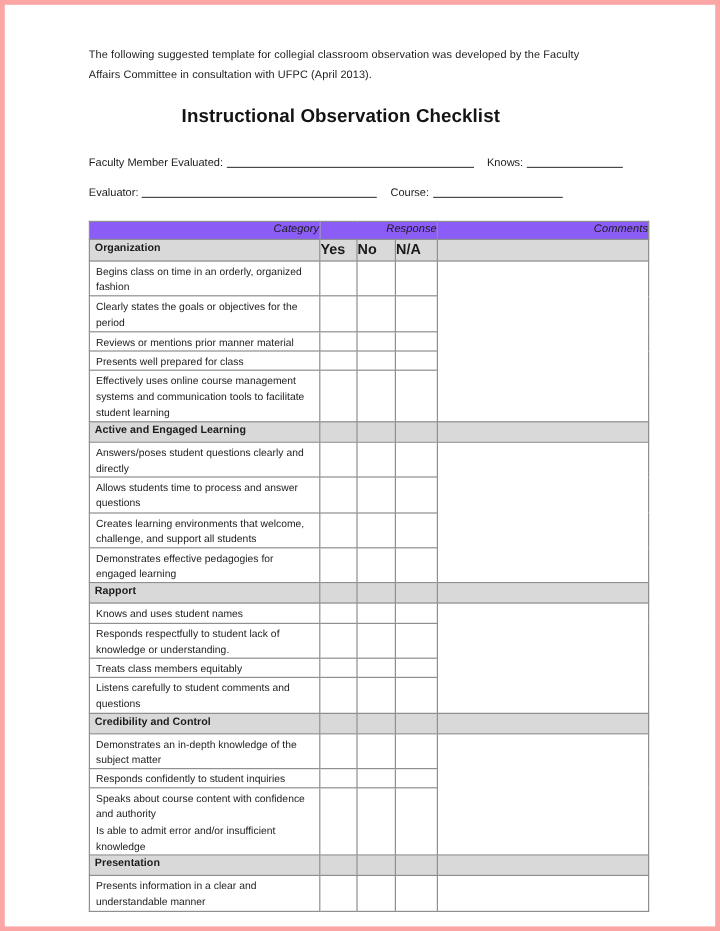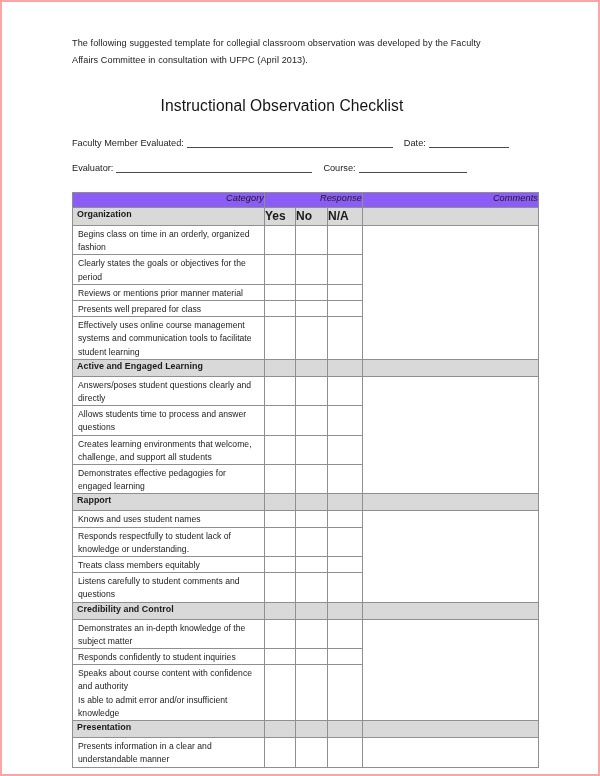--- a/index.html
+++ b/index.html
@@ -12,21 +12,21 @@
     font-family: "Liberation Sans", sans-serif;
     color: #1b1b1b;
     -webkit-font-smoothing: antialiased;
   }
   #page {
     position: relative;
     width: 600px;
     height: 776px;
     box-sizing: border-box;
     background: #ffffff;
-    border: 2px solid #fca5a5;
+    border: 4px solid #fca5a5;
     overflow: hidden;
   }
   #sheet {
     position: absolute;
     left: 70px;
     top: 0;
     width: 466px;
   }
 
   
@@ -34,24 +34,24 @@
     margin-top: 33px;
     font-size: 9.1px;
     line-height: 17px;
     letter-spacing: .01em;
     color: #1b1b1b;
     width: 434px;
   }
 
   
   .doc-title {
-    margin-top: 28px;
+    margin-top: 18px;
     text-align: center;
     font-size: 15.6px;
-    font-weight: 400;
+    font-weight: 700;
     letter-spacing: .005em;
     color: #141414;
     width: 420px;
   }
 
   
   .fields {
     margin-top: 16px;
     font-size: 9.2px;
     line-height: 25px;
@@ -145,21 +145,21 @@
 
     <p class="intro">The following suggested template for collegial classroom observation was developed by the Faculty Affairs Committee in consultation with UFPC (April 2013).</p>
 
     <h1 class="doc-title">Instructional Observation Checklist</h1>
 
     <div class="fields">
       <div class="field-row">
         <span class="field-label">Faculty Member Evaluated:</span>
         <span class="rule r-faculty"></span>
         <span class="gap-sm"></span>
-        <span class="field-label">Date:</span>
+        <span class="field-label">Knows:</span>
         <span class="rule r-date"></span>
       </div>
       <div class="field-row">
         <span class="field-label">Evaluator:</span>
         <span class="rule r-eval"></span>
         <span class="gap-sm"></span>
         <span class="field-label">Course:</span>
         <span class="rule r-course"></span>
       </div>
     </div>

